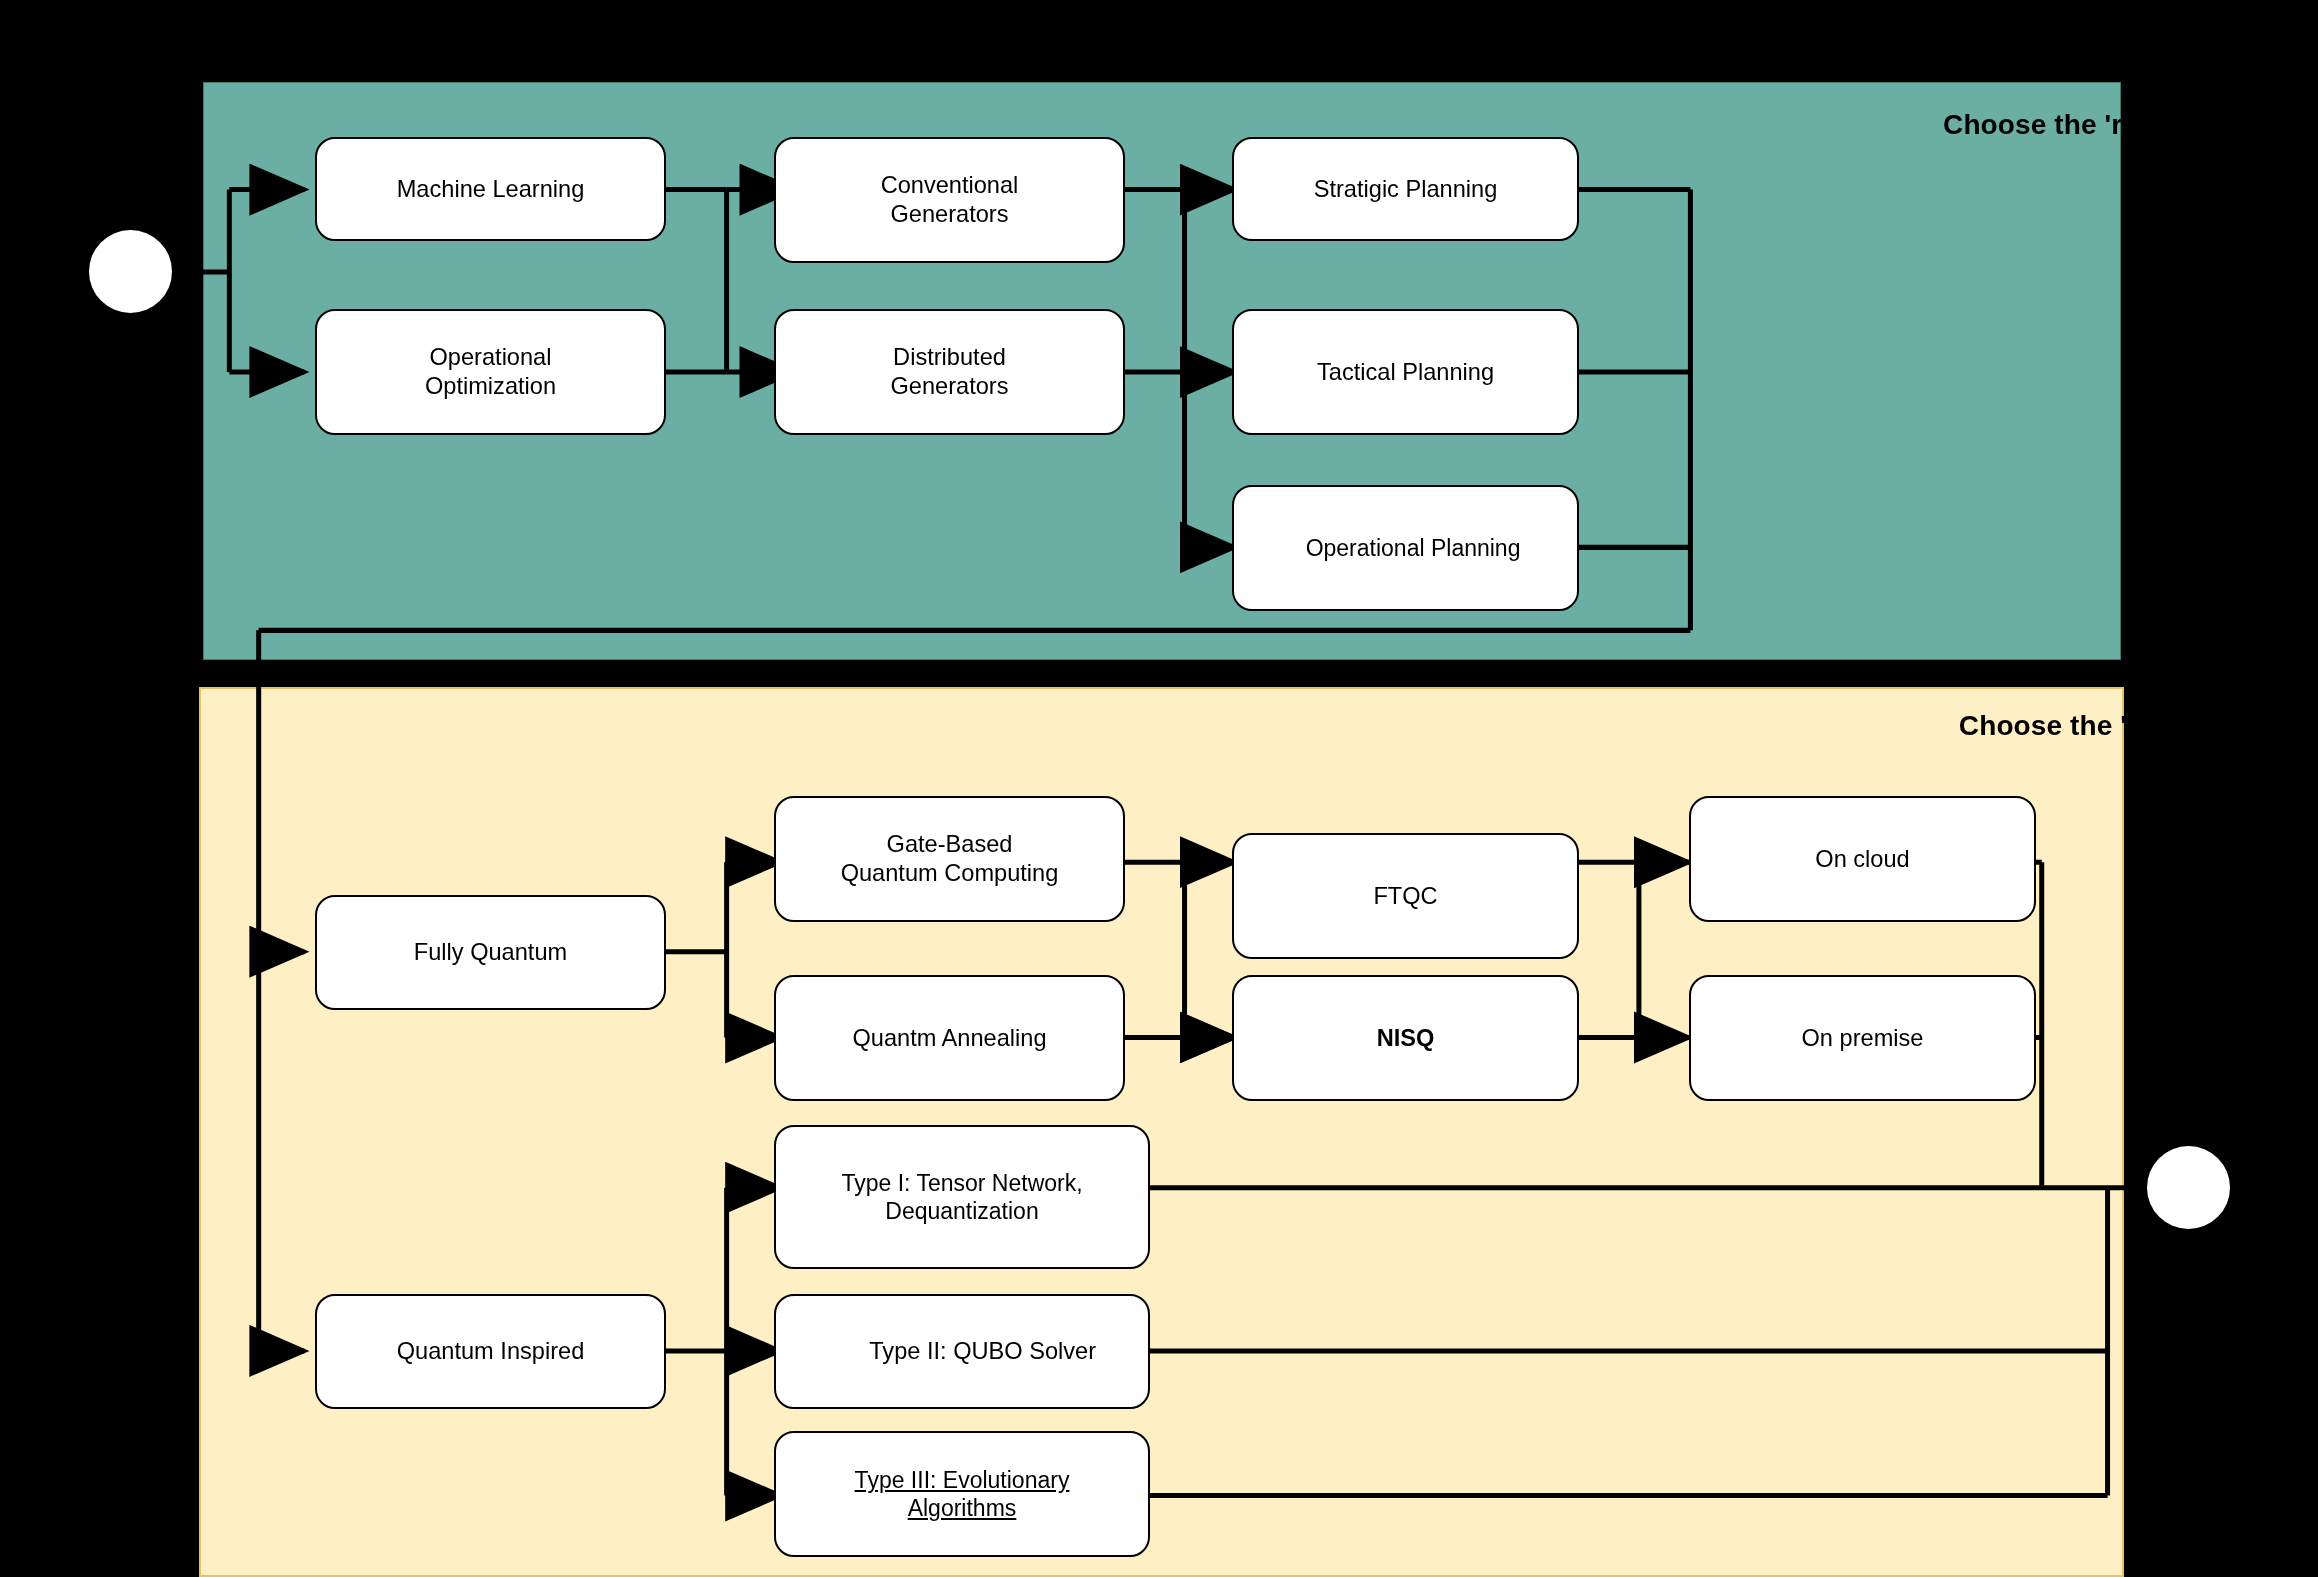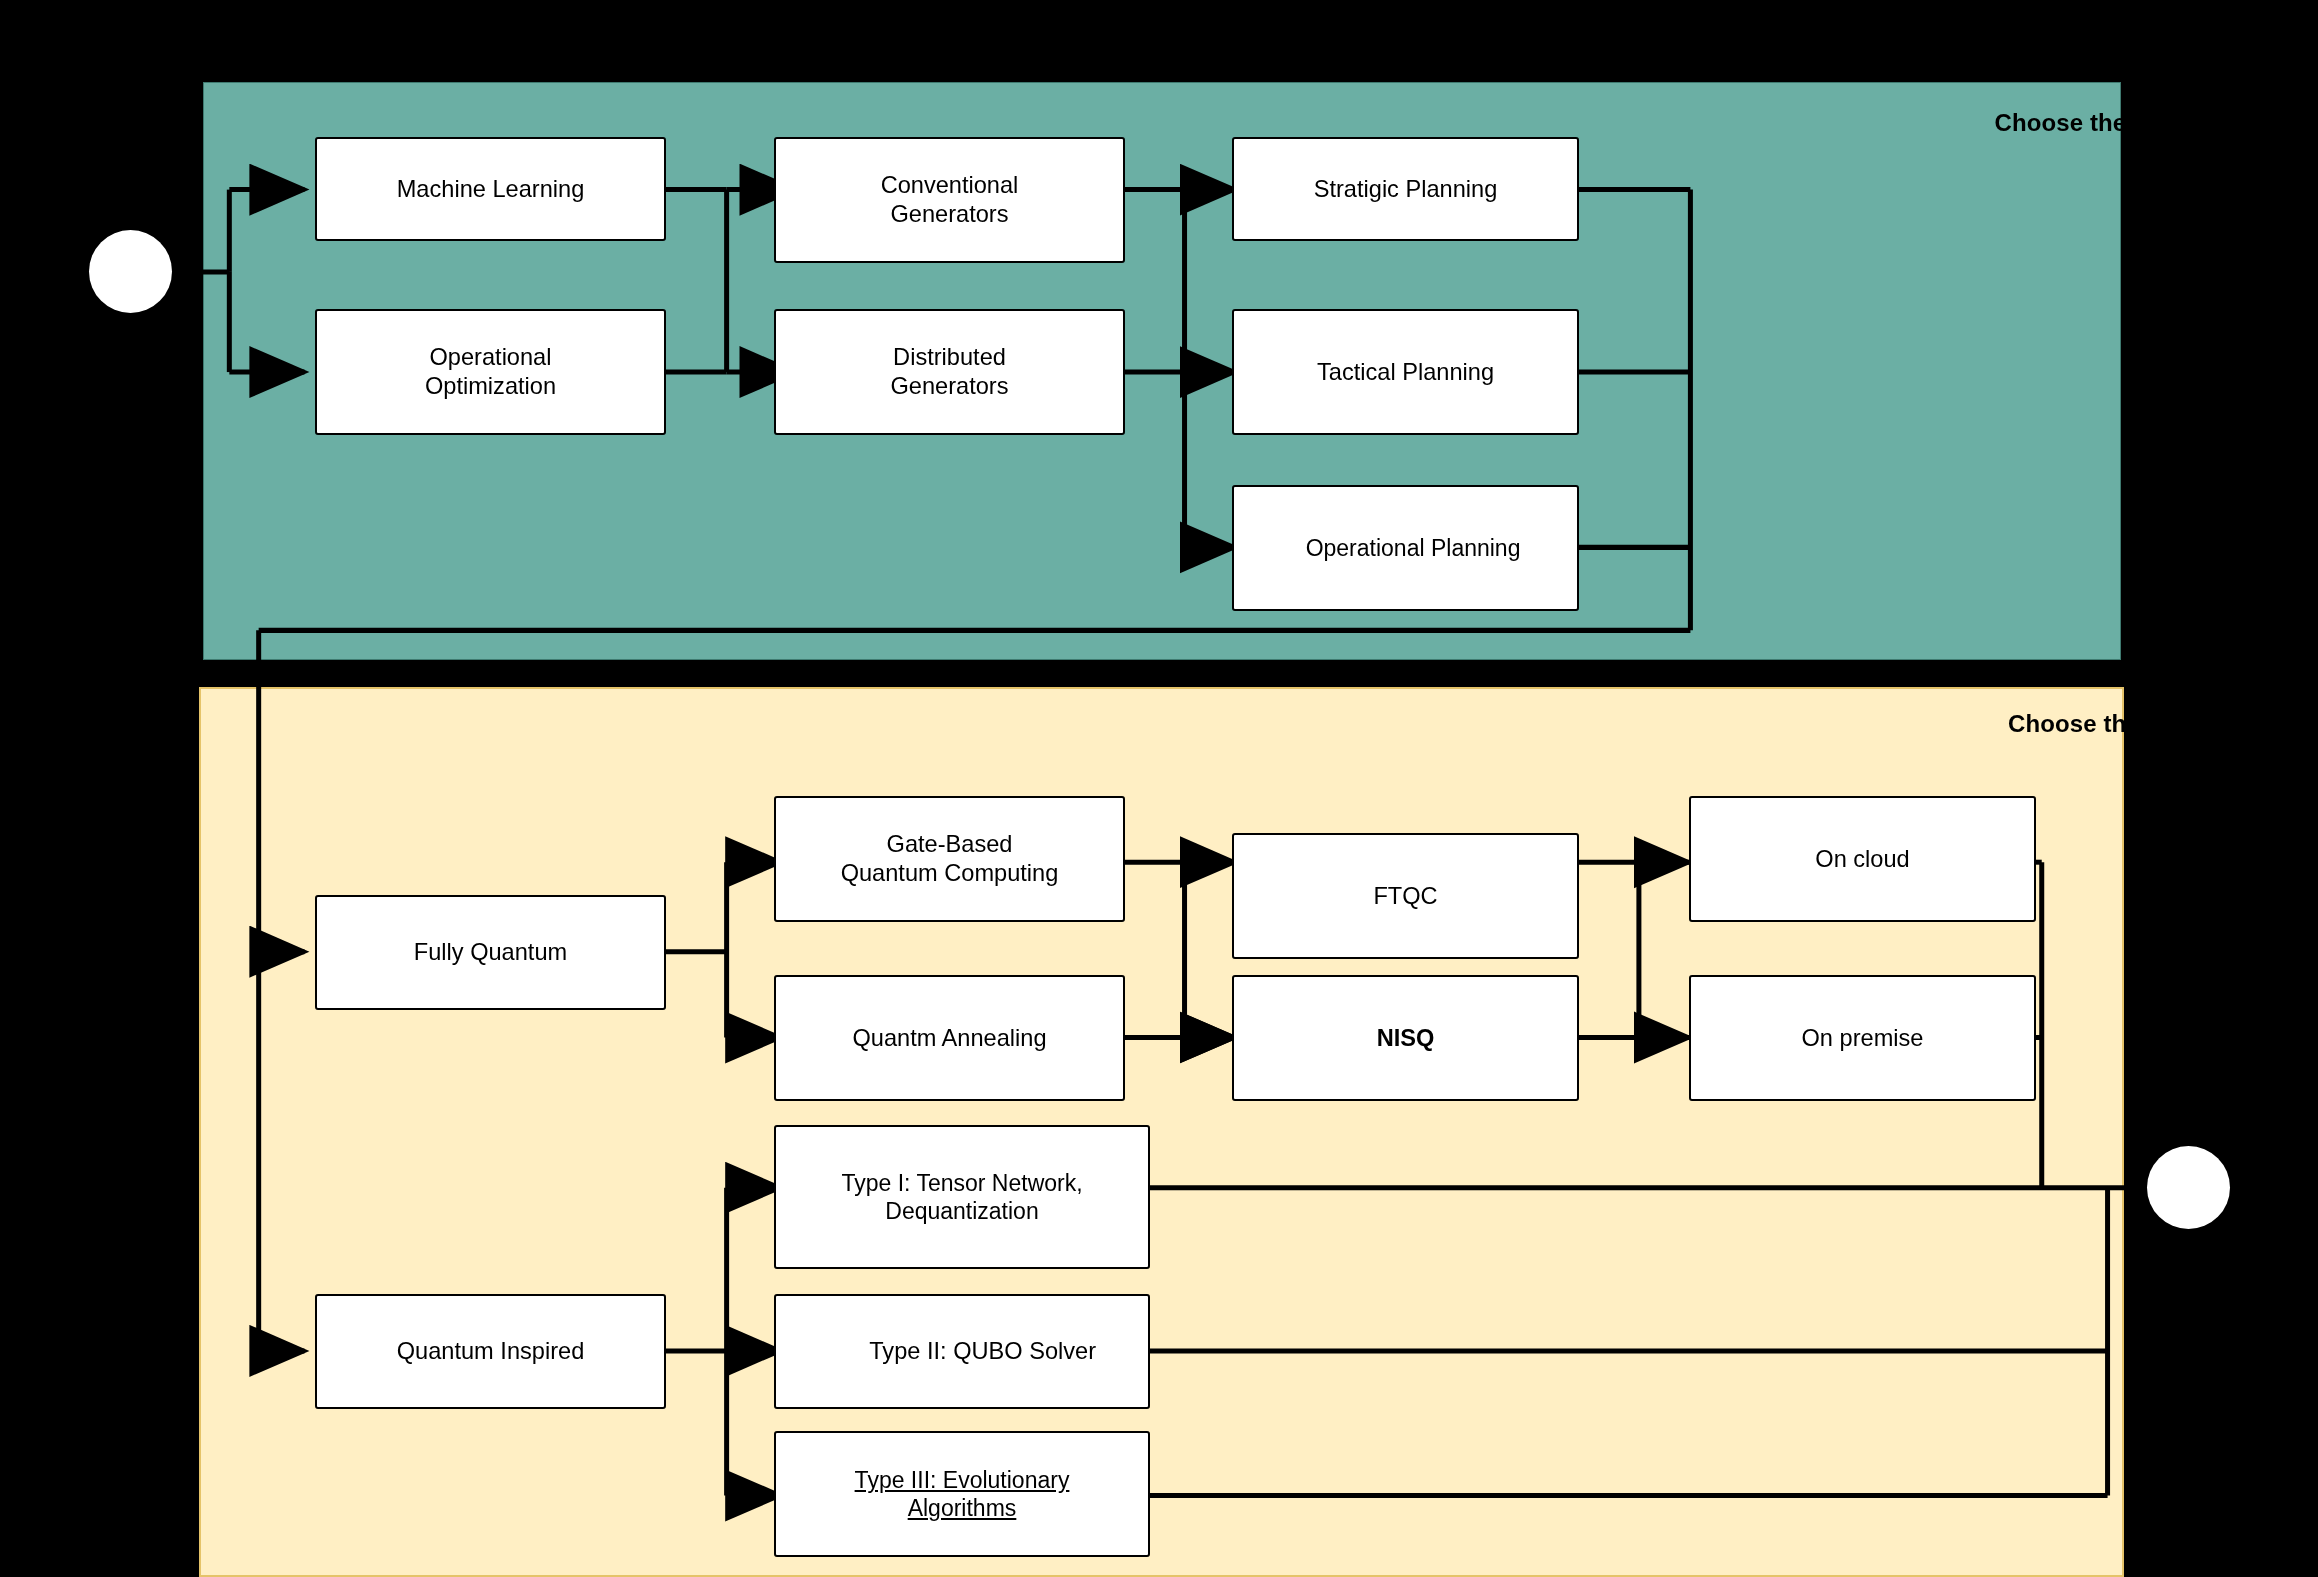--- a/index.html
+++ b/index.html
@@ -1,22 +1,22 @@
 <!DOCTYPE html>
 <html style="font-size:11.5px"><head>
 <meta charset="utf-8">
 <style>
   html,body{margin:0;padding:0;background:#000;}
   #stage{position:relative;width:2319px;height:1577px;background:#000;overflow:hidden;
          font-family:"Liberation Sans",sans-serif;}
   .panel{position:absolute;box-sizing:border-box;}
   #panel-top{left:203px;top:82px;width:1918px;height:578px;background:#6BAFA4;border:1.4px solid #3f7a70;}
   #panel-bottom{left:199px;top:687px;width:1925px;height:890px;background:#FFEFC4;border:2.9px solid #E5C369;}
-  .panel-title{position:absolute;right:13px;font-weight:bold;font-size:24px;color:#000;white-space:nowrap;letter-spacing:0.1px;}
-  .node{position:absolute;box-sizing:border-box;background:#fff;border:2.9px solid #000;border-radius:3px;
+  .panel-title{position:absolute;right:13px;font-weight:bold;font-size:28px;color:#000;white-space:nowrap;letter-spacing:0.1px;}
+  .node{position:absolute;box-sizing:border-box;background:#fff;border:2.9px solid #000;border-radius:20px;
         display:flex;align-items:center;justify-content:center;text-align:center;
         font-size:23.6px;color:#000;line-height:1.22;padding:0 5.7px;}
   .node.tight{padding:0 2.9px;font-size:23px;}
   svg.wires{position:absolute;left:0;top:0;width:2319px;height:1577px;pointer-events:none;}
   .term{position:absolute;background:#fff;border-radius:50%;}
 </style>
 </head>
 <body>
 
 <div id="stage">

